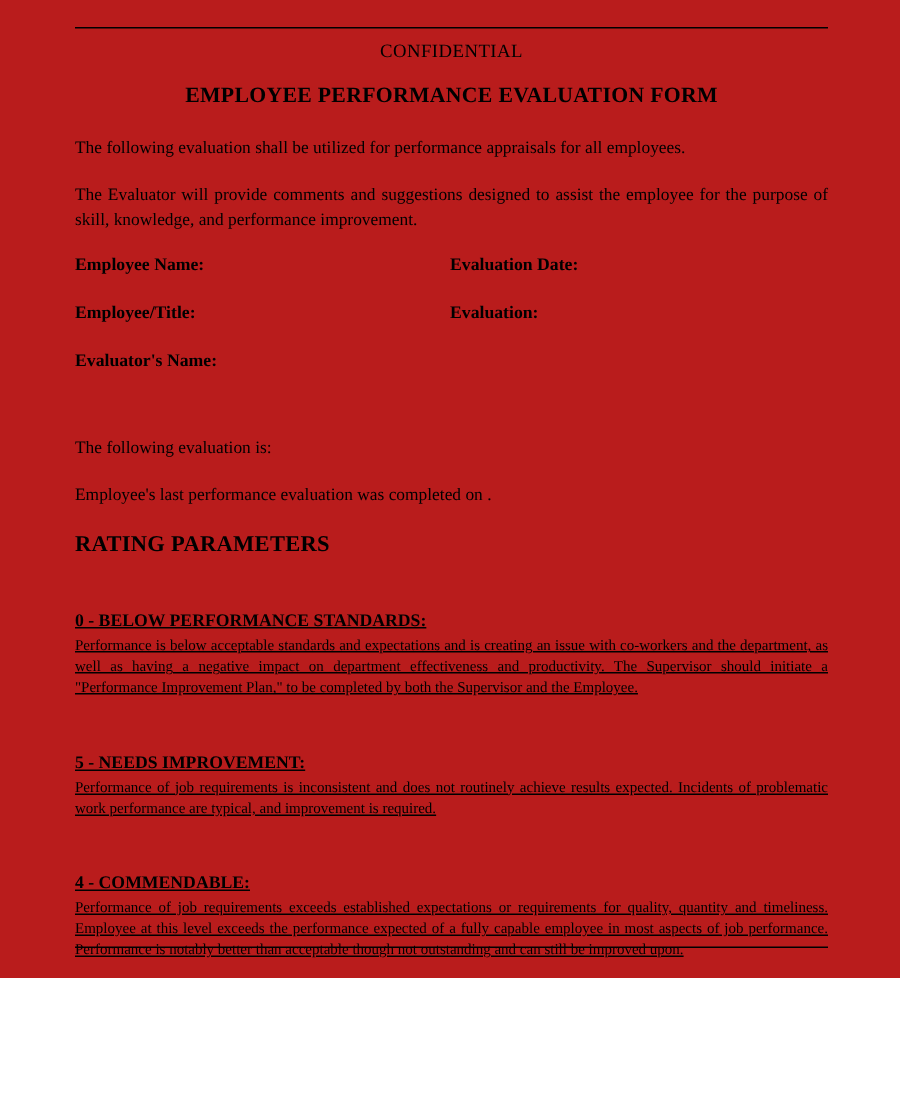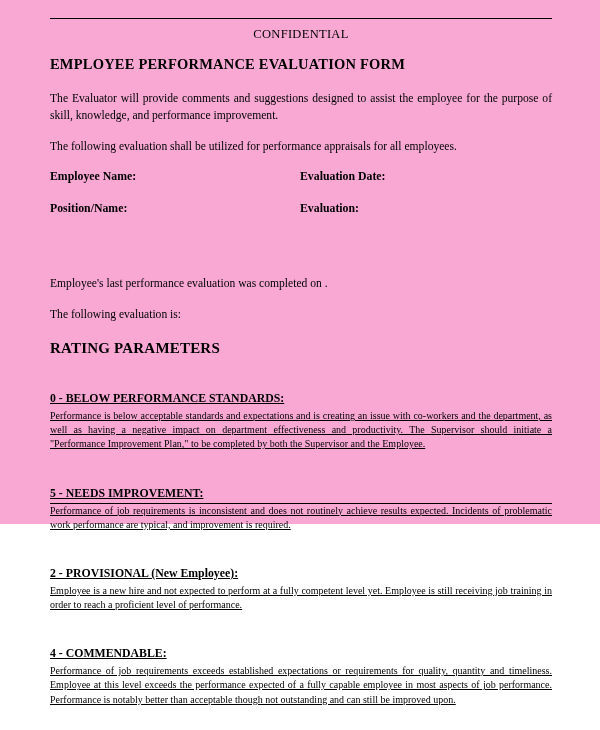--- a/index.html
+++ b/index.html
@@ -10,22 +10,22 @@
   body {
     width: 600px;
     height: 730px;
     font-family: "Liberation Serif", serif;
     color: #000000;
     overflow: hidden;
   }
   .page {
     position: relative;
     width: 600px;
-    height: 524px;
-    background: #f9a8d4;
+    height: 652px;
+    background: #b91c1c;
     box-sizing: border-box;
     padding: 18px 48px 0 50px;
   }
   .rule {
     border: 0;
     border-top: 1px solid #000;
     margin: 0 0 8px 0;
     width: 100%;
   }
   .rule-bottom {
@@ -36,21 +36,21 @@
     border: 0;
     border-top: 1px solid #000;
   }
   .confidential {
     text-align: center;
     font-size: 12.5px;
     letter-spacing: 0.3px;
     margin: 2px 0 14px 0;
   }
   .doc-title {
-    text-align: left;
+    text-align: center;
     font-size: 14.5px;
     font-weight: bold;
     letter-spacing: 0.2px;
     margin: 0 0 18px 0;
   }
   p.body {
     font-size: 11.6px;
     line-height: 1.45;
     margin: 0 0 14px 0;
     text-align: justify;
@@ -99,58 +99,55 @@
 <body>
 
 <div class="page">
 
   <hr class="rule">
 
   <div class="confidential">CONFIDENTIAL</div>
 
   <div class="doc-title">EMPLOYEE PERFORMANCE EVALUATION FORM</div>
 
+  <p class="body">The following evaluation shall be utilized for performance appraisals for all employees.</p>
   <p class="body">The Evaluator will provide comments and suggestions designed to assist the employee for the purpose of skill, knowledge, and performance improvement.</p>
-  <p class="body">The following evaluation shall be utilized for performance appraisals for all employees.</p>
 
   <div class="fields">
     <div class="field-row">
       <div class="field-col-left">Employee Name:</div>
       <div class="field-col-right">Evaluation Date:</div>
     </div>
     <div class="field-row">
-      <div class="field-col-left">Position/Name:</div>
+      <div class="field-col-left">Employee/Title:</div>
       <div class="field-col-right">Evaluation:</div>
     </div>
     <div class="field-row">
+      <div class="field-col-left">Evaluator's Name:</div>
       <div class="field-col-right"></div>
     </div>
   </div>
 
   <div class="spacer-md"></div>
 
+  <p class="body">The following evaluation is:</p>
   <p class="body">Employee's last performance evaluation was completed on .</p>
-  <p class="body">The following evaluation is:</p>
 
   <div class="section-title">RATING PARAMETERS</div>
 
   <div class="rating-block">
     <div class="rating-head">0 - BELOW PERFORMANCE STANDARDS:</div>
     <p class="rating-body">Performance is below acceptable standards and expectations and is creating an issue with co-workers and the department, as well as having a negative impact on department effectiveness and productivity. The Supervisor should initiate a "Performance Improvement Plan," to be completed by both the Supervisor and the Employee.</p>
   </div>
 
   <div class="rating-block">
     <div class="rating-head">5 - NEEDS IMPROVEMENT:</div>
     <p class="rating-body">Performance of job requirements is inconsistent and does not routinely achieve results expected. Incidents of problematic work performance are typical, and improvement is required.</p>
   </div>
 
-  <div class="rating-block">
-    <div class="rating-head">2 - PROVISIONAL (New Employee):</div>
-    <p class="rating-body">Employee is a new hire and not expected to perform at a fully competent level yet. Employee is still receiving job training in order to reach a proficient level of performance.</p>
-  </div>
 
 
   <div class="rating-block">
     <div class="rating-head">4 - COMMENDABLE:</div>
     <p class="rating-body">Performance of job requirements exceeds established expectations or requirements for quality, quantity and timeliness. Employee at this level exceeds the performance expected of a fully capable employee in most aspects of job performance. Performance is notably better than acceptable though not outstanding and can still be improved upon.</p>
   </div>
 
   <hr class="rule-bottom">
 </div>
 

